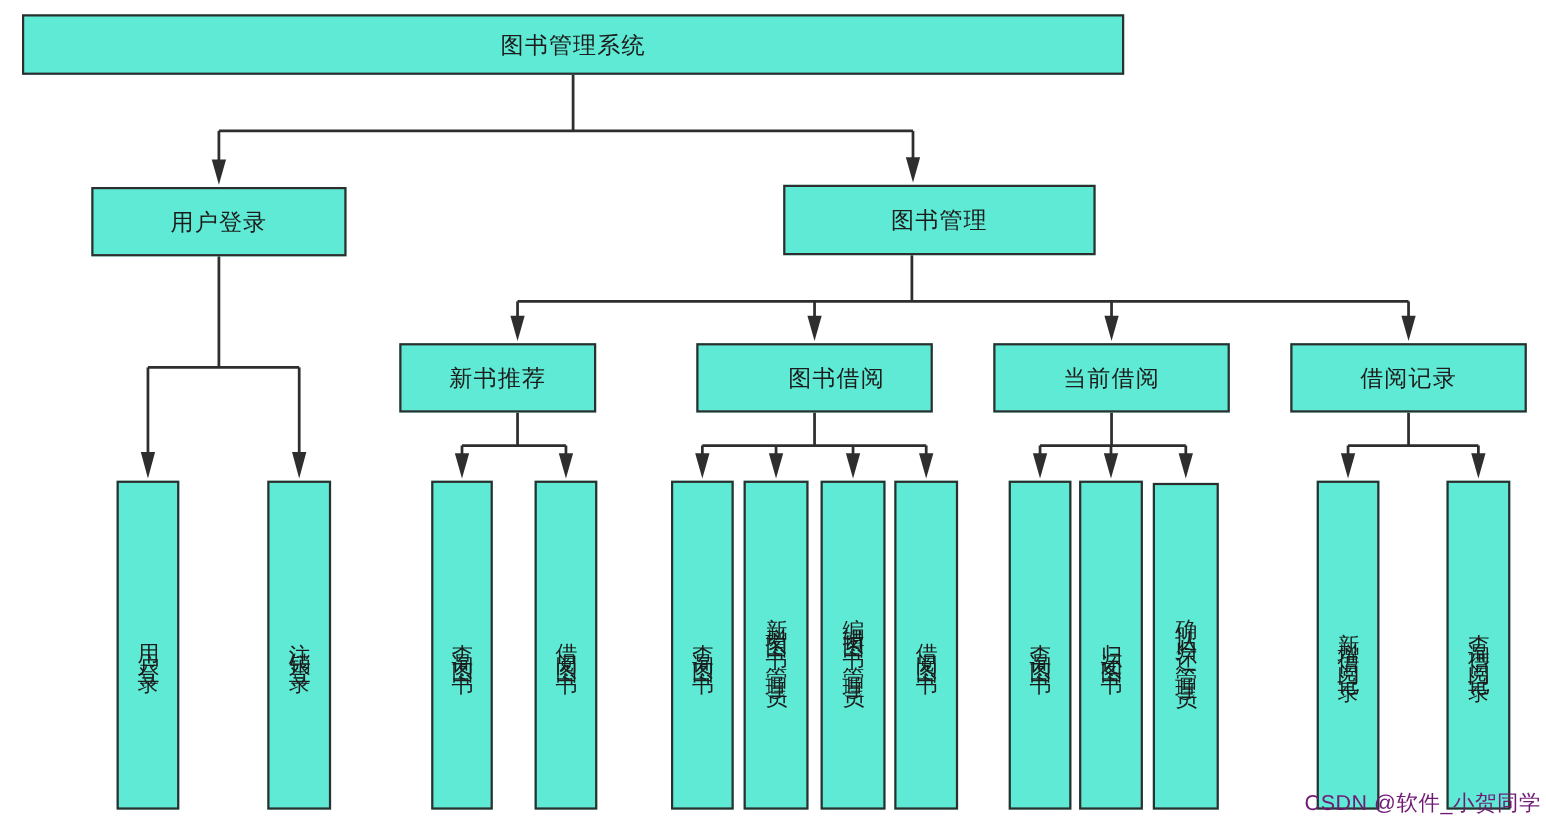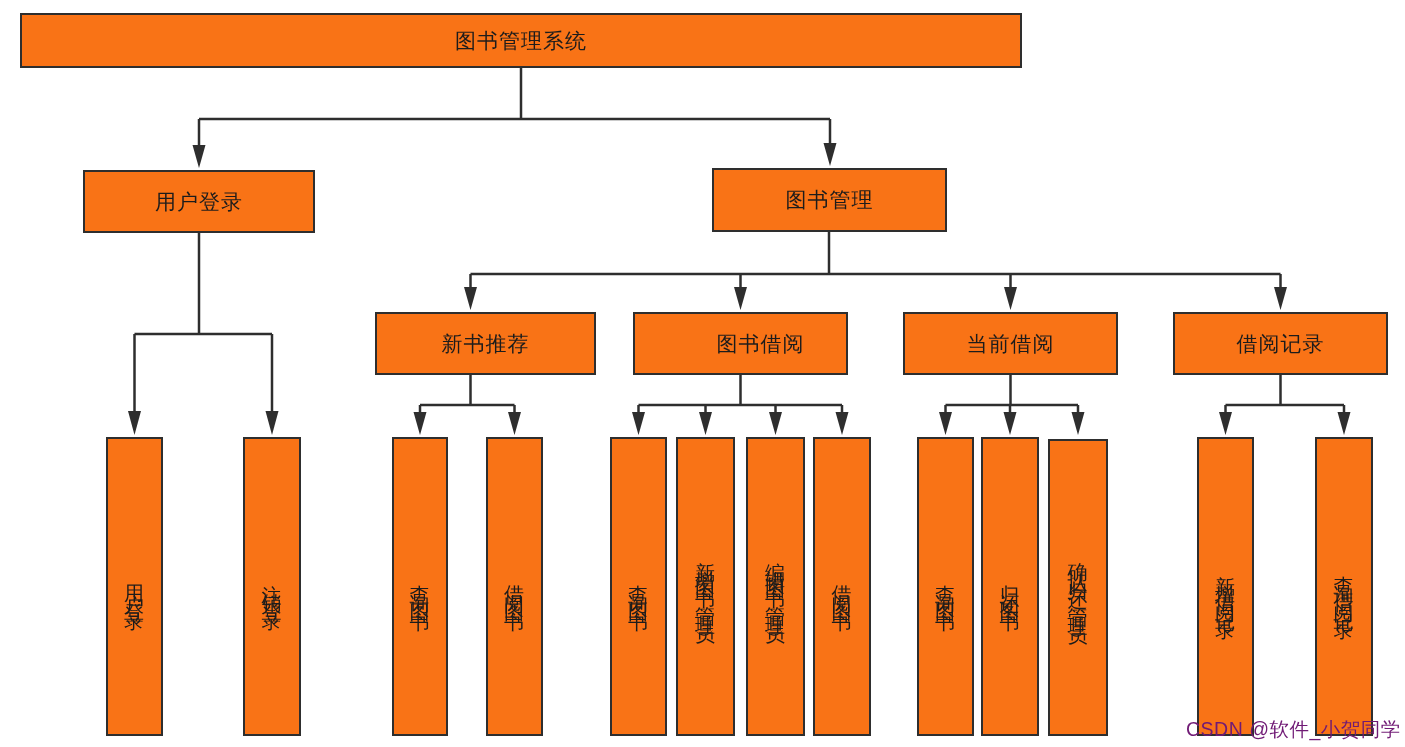--- a/index.html
+++ b/index.html
@@ -13,21 +13,21 @@
   }
   .connectors {
     position: absolute;
     left: 0; top: 0;
     width: 1405px; height: 747px;
     z-index: 1;
   }
   .node {
     position: absolute;
     box-sizing: border-box;
-    background: #f97316;
+    background: #5eead4;
     border: 2.5px solid #2e2e2e;
     color: #1c1c1c;
     display: flex;
     align-items: center;
     justify-content: center;
     z-index: 2;
     white-space: nowrap;
   }
   .h-node { font-size: 21px; letter-spacing: 1px; }
   .v-node {
@@ -125,23 +125,23 @@
       <path d="M1225.5,405 V415" fill="none"></path>
       <polygon points="1225.5,435 1219,412 1232,412" stroke="none"></polygon>
       <path d="M1344,405 V415" fill="none"></path>
       <polygon points="1344,435 1337.5,412 1350.5,412" stroke="none"></polygon>
     </g>
   </svg>
 
   <div class="node h-node" style="left:20px; top:13px; width:1002px; height:55px;">图书管理系统</div>
 
   <div class="node h-node" style="left:83px; top:170px; width:232px; height:63px;">用户登录</div>
-  <div class="node h-node" style="left:712px; top:168px; width:235px; height:64px;">图书管理</div>
+  <div class="node h-node" style="left:712px; top:168px; width:284px; height:64px;">图书管理</div>
 
-  <div class="node h-node" style="left:375px; top:312px; width:221px; height:63px;">新书推荐</div>
+  <div class="node h-node" style="left:363px; top:312px; width:179px; height:63px;">新书推荐</div>
   <div class="node h-node" style="left:633px; top:312px; width:215px; height:63px;padding-left:40px;">图书借阅</div>
   <div class="node h-node" style="left:1173px; top:312px; width:215px; height:63px;">借阅记录</div>
   <div class="node h-node" style="left:903px; top:312px; width:215px; height:63px;">当前借阅</div>
 
   <div class="node v-node" style="left:106px; top:437px; width:57px; height:299px;">用户登录</div>
   <div class="node v-node" style="left:243px; top:437px; width:58px; height:299px;">注销登录</div>
 
   <div class="node v-node" style="left:392px; top:437px; width:56px; height:299px;">查询图书</div>
   <div class="node v-node" style="left:486px; top:437px; width:57px; height:299px;">借阅图书</div>
 

